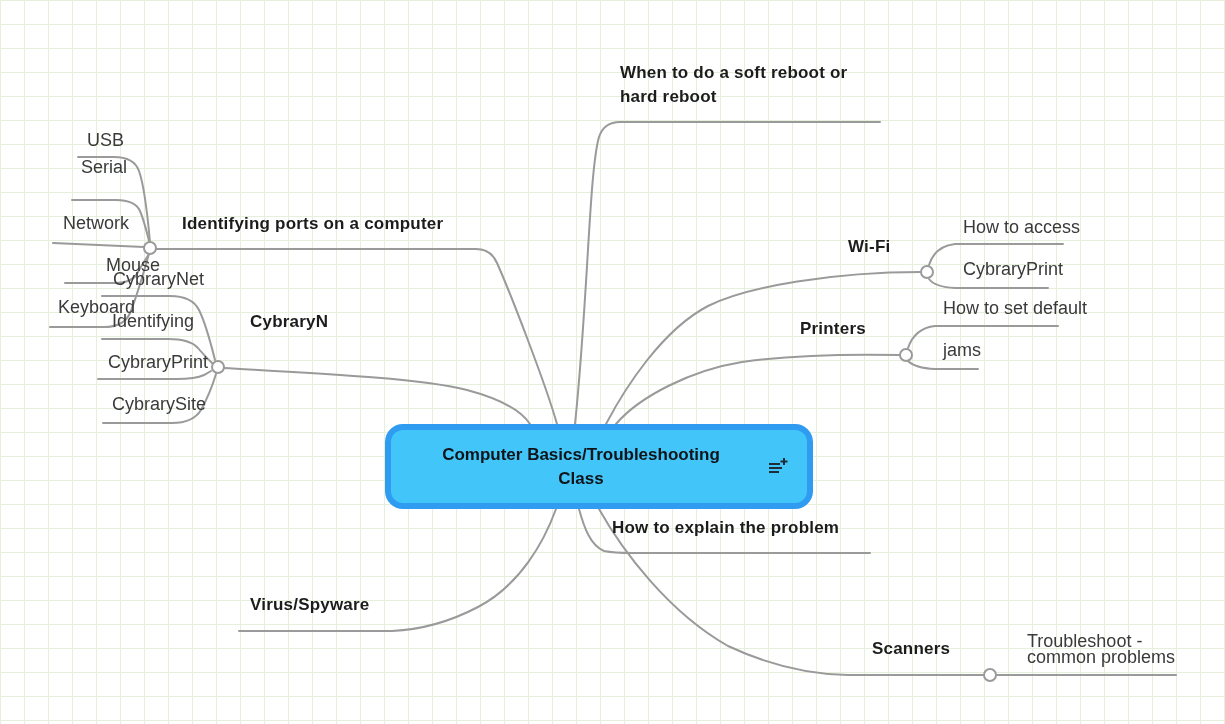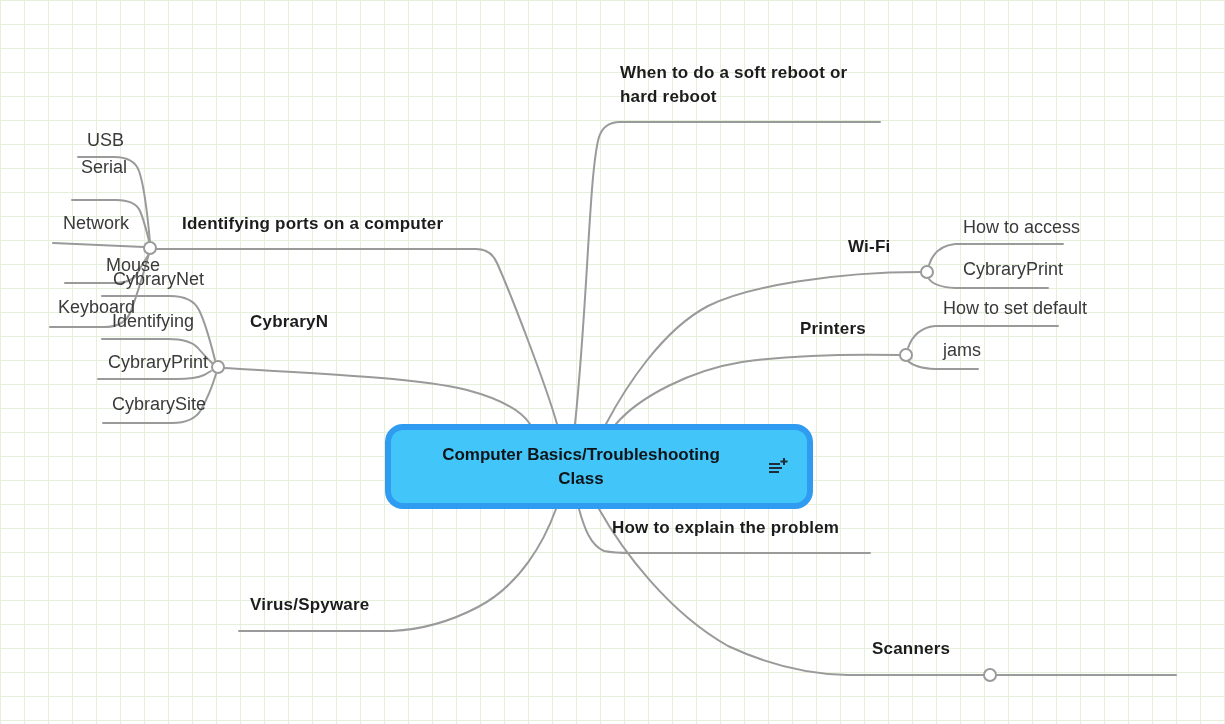--- a/index.html
+++ b/index.html
@@ -98,20 +98,21 @@
   <div class="t c" style="left:112px;top:313px;">Identifying</div>
   <div class="t c" style="left:108px;top:354px;">CybraryPrint</div>
   <div class="t c" style="left:112px;top:396px;">CybrarySite</div>
 
   <div class="t c" style="left:963px;top:219px;">How to access</div>
   <div class="t c" style="left:963px;top:261px;">CybraryPrint</div>
 
   <div class="t c" style="left:943px;top:300px;">How to set default</div>
   <div class="t c" style="left:943px;top:342px;">jams</div>
 
+  <div class="t c wrap" style="left:1027px;top:633px;width:155px;">Troubleshoot - common problems</div>
 
   <div class="root">
     <div class="root-title">Computer Basics/Troubleshooting Class</div>
     <svg class="add-icon" width="20" height="20" viewBox="0 0 20 20">
       <rect x="1" y="6" width="11" height="2"></rect>
       <rect x="1" y="10" width="13" height="2"></rect>
       <rect x="1" y="14" width="10" height="2"></rect>
       <path class="plus" d="M 16 1 V 8 M 12.5 4.5 H 19.5"></path>
     </svg>
   </div>

